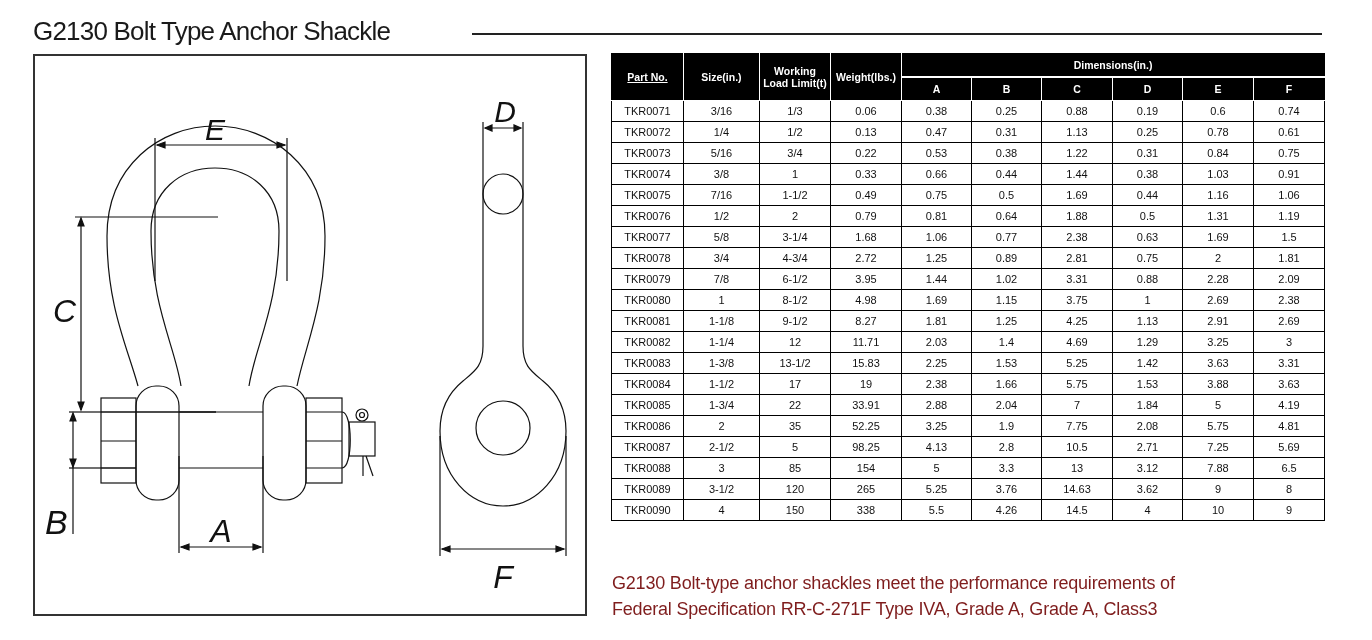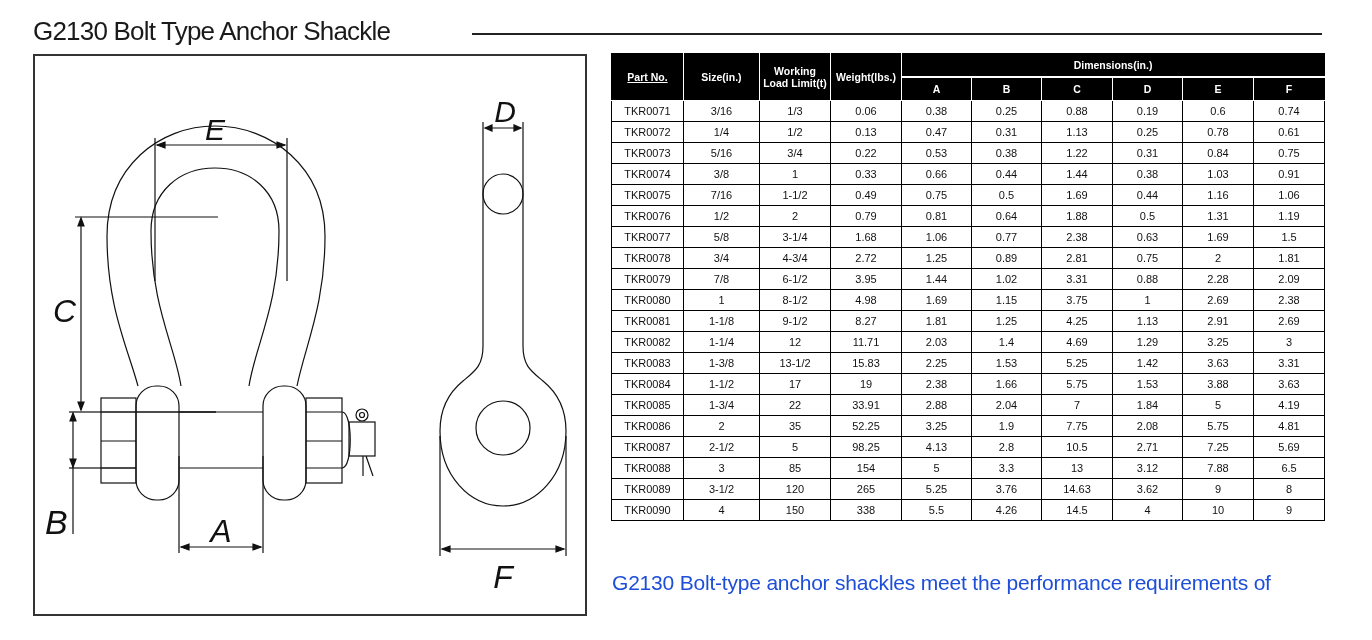--- a/index.html
+++ b/index.html
@@ -8,21 +8,21 @@
     .title-rule { position:absolute; left:472px; top:33px; width:850px; height:2px; background:#222; }
     .drawing { position:absolute; left:33px; top:54px; width:554px; height:562px; border:2px solid #333; box-sizing:border-box; background:#fff; }
     .drawing svg { position:absolute; left:0; top:0; }
     table.spec { position:absolute; left:611px; top:53px; width:713px; border-collapse:collapse; table-layout:fixed; font-size:11px; }
     table.spec th { background:#000; color:#fff; font-weight:bold; font-size:10.5px; border:1.5px solid #fff; border-top:none; padding:0; text-align:center; line-height:12px; }
     table.spec th.first { border-left:1.5px solid #000;text-decoration:underline; }
     table.spec th.last { border-right:1.5px solid #000;margin-top:12px; }
     table.spec th.dimhead { border-bottom:2px solid #fff; height:23px; }
     table.spec th.sub { height:22px; }
     table.spec td { border:1.6px solid #000; text-align:center; height:20px; padding:0; color:#111; font-size:11px; }
-    .note { position:absolute; left:612px; top:570px; color:#1d4ed8; font-size:21px; line-height:26px; letter-spacing:-0.2px; white-space:nowrap; }
+    .note { position:absolute; left:612px; top:570px; color:#7f1d1d; font-size:18px; line-height:26px; letter-spacing:-0.2px; white-space:nowrap; }
   </style>
 </head>
 <body>
 
 <div class="title">G2130 Bolt Type Anchor Shackle</div>
 <div class="title-rule"></div>
 
 <div class="drawing">
   <svg width="550" height="558" viewBox="0 0 550 558" xmlns="http://www.w3.org/2000/svg" fill="none" stroke="#111" stroke-width="1.2" font-family="Liberation Sans, sans-serif">
 
@@ -377,13 +377,14 @@
         <td>14.5</td>
         <td>4</td>
         <td>10</td>
         <td>9</td>
       </tr>
     </tbody>
 </table>
 
 <div class="note">
   <div>G2130 Bolt-type anchor shackles meet the performance requirements of</div>
+  <div>Federal Specification RR-C-271F Type IVA, Grade A, Grade A, Class3</div>
 </div>
 
 </body></html>

